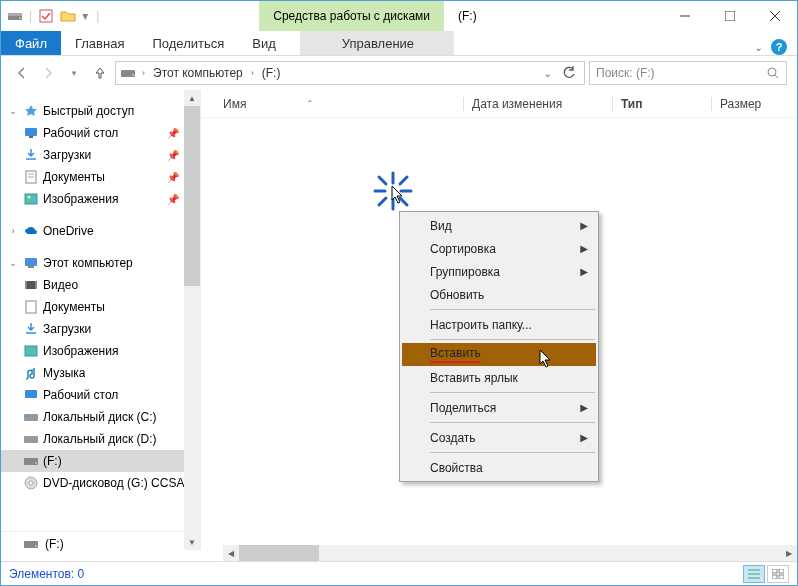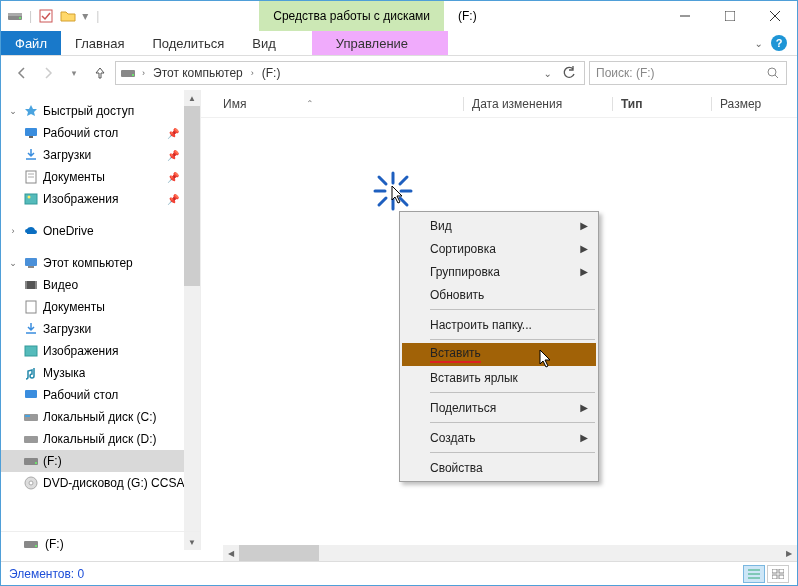--- a/index.html
+++ b/index.html
@@ -5,24 +5,24 @@
 * { box-sizing: border-box; margin: 0; padding: 0; font-family: "Segoe UI", Tahoma, sans-serif; font-size: 12px; }
 body { background: #fff; width: 798px; height: 586px; overflow: hidden; position: relative; border: 1px solid #4f9fd8;}
 .titlebar { height: 30px; display: flex; align-items: center; background: #fff; }
 .tb-left { display: flex; align-items: center; padding-left: 6px; gap: 6px; }
 .tb-icon { width: 16px; height: 16px; display: inline-flex; align-items: center; justify-content: center; }
 .tb-group { display: flex; align-items: center; background: #cce8b5; height: 30px; padding: 0 14px; margin-left: 160px; font-size: 12px; }
 .tb-title { padding-left: 14px; font-size: 12px; }
 .tb-controls { margin-left: auto; display: flex; }
 .tb-btn { width: 45px; height: 28px; display: flex; align-items: center; justify-content: center; color: #333; }
 .tb-btn svg { width: 10px; height: 10px; }
-.ribbon { height: 25px; display: flex; align-items: center; border-bottom: 1px solid #ddd; }
+.ribbon { height: 25px; display: flex; align-items: flex-end; border-bottom: 1px solid #ddd; }
 .ribbon-tab { padding: 5px 14px 4px; font-size: 13px; color: #333; }
 .ribbon-tab.file { background: #1979ca; color: #fff; }
-.ribbon-tab.ctx { background: #f0abfc; margin-left: 22px; padding-left: 24px; padding-right: 40px; }
+.ribbon-tab.ctx { background: #e5e5e5; margin-left: 10px; padding-left: 42px; padding-right: 40px; }
 .ribbon-right { margin-left: auto; display: flex; align-items: center; padding-right: 10px; gap: 8px; }
 .help-icon { width: 16px; height: 16px; border-radius: 50%; background: #1e95d6; color: #fff; display: flex; align-items: center; justify-content: center; font-size: 11px; font-weight: bold; }
 .chev { color: #666; font-size: 10px; }
 .addressbar { height: 34px; display: flex; align-items: center; padding: 0 10px; gap: 4px; }
 .nav-btn { width: 22px; height: 22px; display: flex; align-items: center; justify-content: center; color: #888; }
 .nav-btn.enabled { color: #333; }
 .addr-box { flex: 1; height: 24px; border: 1px solid #ccc; display: flex; align-items: center; padding: 0 4px; gap: 4px; }
 .addr-seg { padding: 2px 2px; color: #333; font-size: 12px; }
 .addr-chev { color: #666; font-size: 9px; padding: 0 2px; }
 .addr-right { margin-left: auto; display: flex; align-items: center; gap: 2px; }

